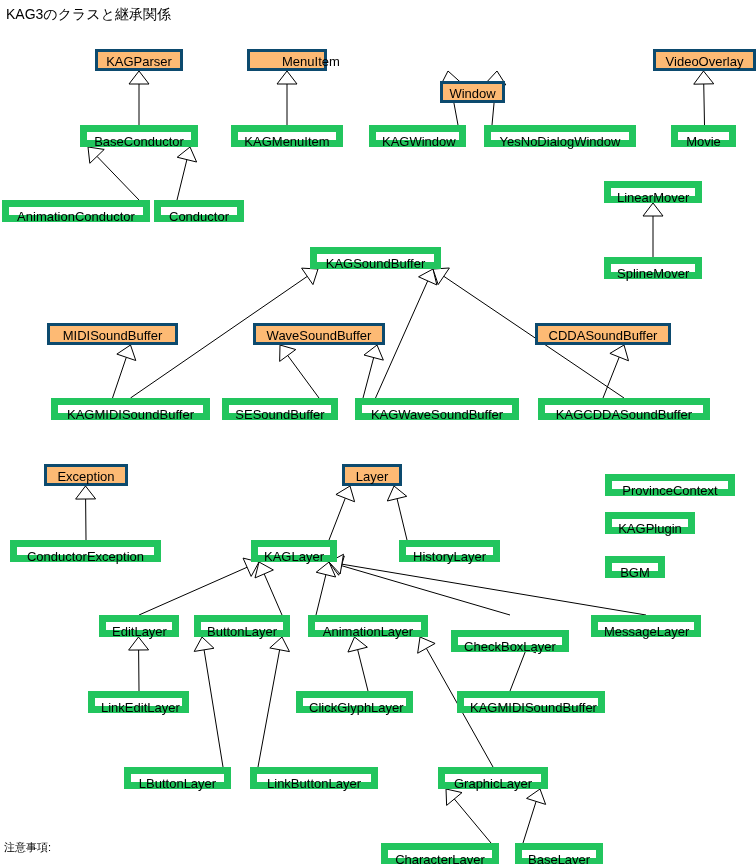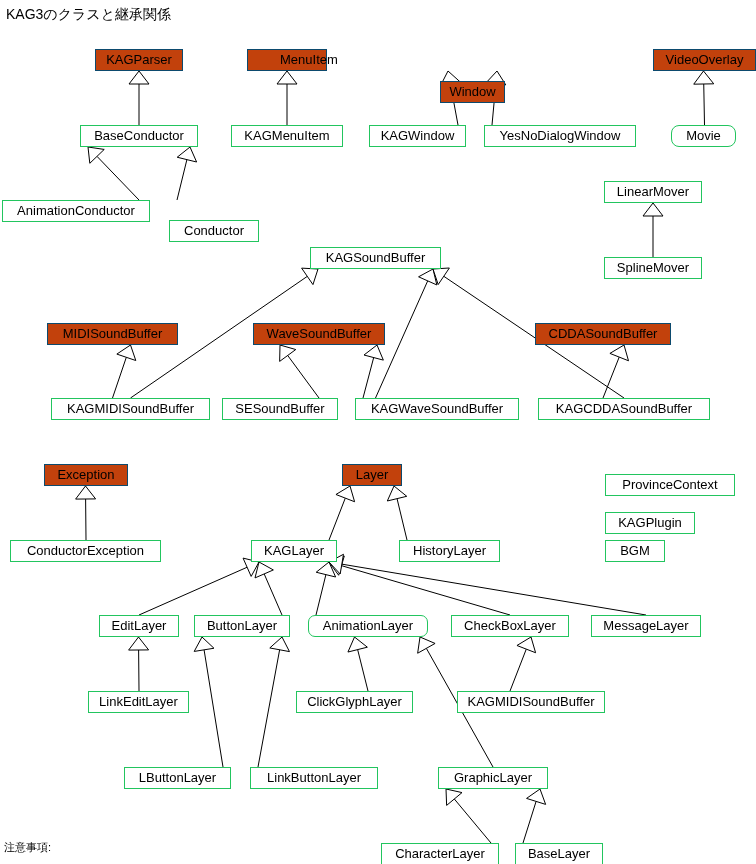--- a/index.html
+++ b/index.html
@@ -34,34 +34,34 @@
   #edges-svg {
     position: absolute;
     left: 0; top: 0;
     width: 756px;
     height: 864px;
     pointer-events: none;
   }
   .node {
     position: absolute;
     box-sizing: border-box;
-    border: 1px solid #22c55e;
+    border: 7px solid #22c55e;
     background: #ffffff;
     font-size: 13px;
     line-height: 20px;
     height: 22px;
     text-align: center;
     white-space: nowrap;
     color: #000000;
     padding: 0 6px;
     z-index: 2;
   }
   .node.green {
-    background: #c2410c;
-    border: 1px solid #0c4a6e;
+    background: #fdba74;
+    border: 3px solid #0c4a6e;
   }
   #footnote {
     position: absolute;
     left: 4px;
     top: 812px;
     font-size: 11px;
     line-height: 14px;
     white-space: pre;
     color: #000000;
   }
@@ -197,50 +197,50 @@
       <g>
         <line x1="523" y1="843" x2="536.0962836219747" y2="801.4000402596096" stroke="#000000" stroke-width="1"></line>
         <polygon points="540,789 545.6347761293667,804.4028990119367 526.5577911145828,798.3971815072824" fill="#ffffff" stroke="#000000" stroke-width="1"></polygon>
       </g>
     </svg>
 
   <div id="nodes-layer">
       <div class="node green" style="left: 95px; top: 49px; width: 88px;"><span>KAGParser</span></div>
       <div class="node" style="left: 80px; top: 125px; width: 118px;"><span>BaseConductor</span></div>
       <div class="node" style="left: 2px; top: 200px; width: 148px;"><span>AnimationConductor</span></div>
-      <div class="node" style="left: 169px; top: 200px; width: 90px; margin-top: 20px;"><span>Conductor</span></div>
+      <div class="node" style="left: 154px; top: 200px; width: 90px;"><span>Conductor</span></div>
       <div class="node green" style="left: 247px; top: 49px; width: 80px; padding-left: 32px;"><span>MenuItem</span></div>
       <div class="node" style="left: 231px; top: 125px; width: 112px;"><span>KAGMenuItem</span></div>
       <div class="node green" style="left: 440px; top: 49px; width: 65px; margin-top: 32px;"><span>Window</span></div>
       <div class="node" style="left: 369px; top: 125px; width: 97px;"><span>KAGWindow</span></div>
       <div class="node" style="left: 484px; top: 125px; width: 152px;"><span>YesNoDialogWindow</span></div>
       <div class="node green" style="left: 653px; top: 49px; width: 103px;"><span>VideoOverlay</span></div>
-      <div class="node" style="left: 671px; top: 125px; width: 65px; border-radius: 8px;"><span>Movie</span></div>
+      <div class="node" style="left: 671px; top: 125px; width: 65px;"><span>Movie</span></div>
       <div class="node" style="left: 604px; top: 181px; width: 98px;"><span>LinearMover</span></div>
       <div class="node" style="left: 604px; top: 257px; width: 98px;"><span>SplineMover</span></div>
       <div class="node" style="left: 310px; top: 247px; width: 131px;"><span>KAGSoundBuffer</span></div>
       <div class="node green" style="left: 47px; top: 323px; width: 131px;"><span>MIDISoundBuffer</span></div>
       <div class="node green" style="left: 253px; top: 323px; width: 132px;"><span>WaveSoundBuffer</span></div>
       <div class="node green" style="left: 535px; top: 323px; width: 136px;"><span>CDDASoundBuffer</span></div>
       <div class="node" style="left: 51px; top: 398px; width: 159px; text-align: center;"><span>KAGMIDISoundBuffer</span></div>
       <div class="node" style="left: 222px; top: 398px; width: 116px;"><span>SESoundBuffer</span></div>
       <div class="node" style="left: 355px; top: 398px; width: 164px;"><span>KAGWaveSoundBuffer</span></div>
       <div class="node" style="left: 538px; top: 398px; width: 172px;"><span>KAGCDDASoundBuffer</span></div>
       <div class="node green" style="left: 44px; top: 464px; width: 84px;"><span>Exception</span></div>
       <div class="node" style="left: 10px; top: 540px; width: 151px;"><span>ConductorException</span></div>
       <div class="node green" style="left: 342px; top: 464px; width: 60px;"><span>Layer</span></div>
       <div class="node" style="left: 251px; top: 540px; width: 86px;"><span>KAGLayer</span></div>
       <div class="node" style="left: 399px; top: 540px; width: 101px;"><span>HistoryLayer</span></div>
       <div class="node" style="left: 605px; top: 474px; width: 130px;"><span>ProvinceContext</span></div>
       <div class="node" style="left: 605px; top: 512px; width: 90px;"><span>KAGPlugin</span></div>
-      <div class="node" style="left: 605px; top: 540px; width: 60px;"><span>BGM</span></div>
+      <div class="node" style="left: 605px; top: 556px; width: 60px;"><span>BGM</span></div>
       <div class="node" style="left: 99px; top: 615px; width: 80px;"><span>EditLayer</span></div>
       <div class="node" style="left: 194px; top: 615px; width: 96px;"><span>ButtonLayer</span></div>
-      <div class="node" style="left: 308px; top: 615px; width: 120px; border-radius: 7px;"><span>AnimationLayer</span></div>
-      <div class="node" style="left: 451px; top: 615px; width: 118px;"><span>CheckBoxLayer</span></div>
+      <div class="node" style="left: 308px; top: 615px; width: 120px;"><span>AnimationLayer</span></div>
+      <div class="node" style="left: 451px; top: 630px; width: 118px;"><span>CheckBoxLayer</span></div>
       <div class="node" style="left: 591px; top: 615px; width: 110px;"><span>MessageLayer</span></div>
       <div class="node" style="left: 88px; top: 691px; width: 101px;"><span>LinkEditLayer</span></div>
       <div class="node" style="left: 296px; top: 691px; width: 117px;"><span>ClickGlyphLayer</span></div>
       <div class="node" style="left: 457px; top: 691px; width: 148px;"><span>KAGMIDISoundBuffer</span></div>
       <div class="node" style="left: 124px; top: 767px; width: 107px;"><span>LButtonLayer</span></div>
       <div class="node" style="left: 250px; top: 767px; width: 128px;"><span>LinkButtonLayer</span></div>
       <div class="node" style="left: 438px; top: 767px; width: 110px;"><span>GraphicLayer</span></div>
       <div class="node" style="left: 381px; top: 843px; width: 118px;"><span>CharacterLayer</span></div>
       <div class="node" style="left: 515px; top: 843px; width: 88px;"><span>BaseLayer</span></div>
     </div>

